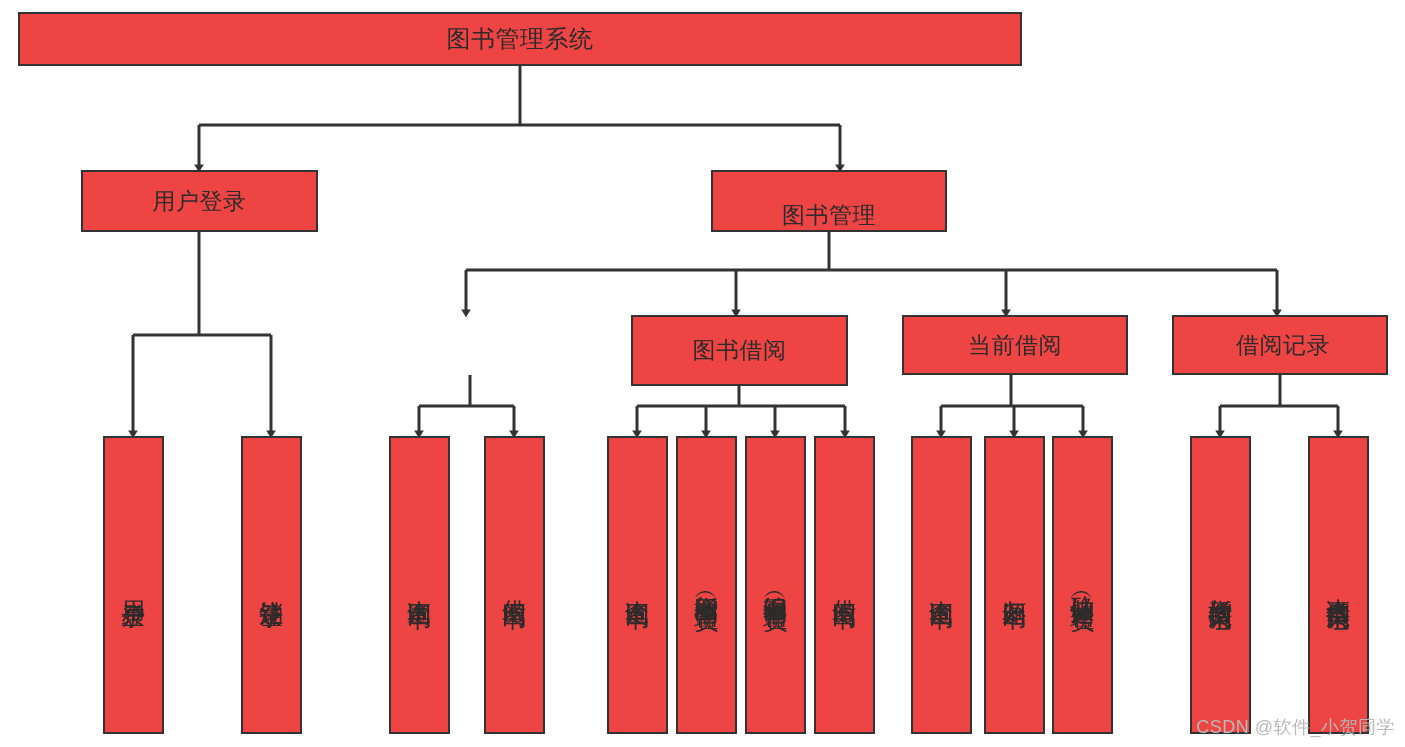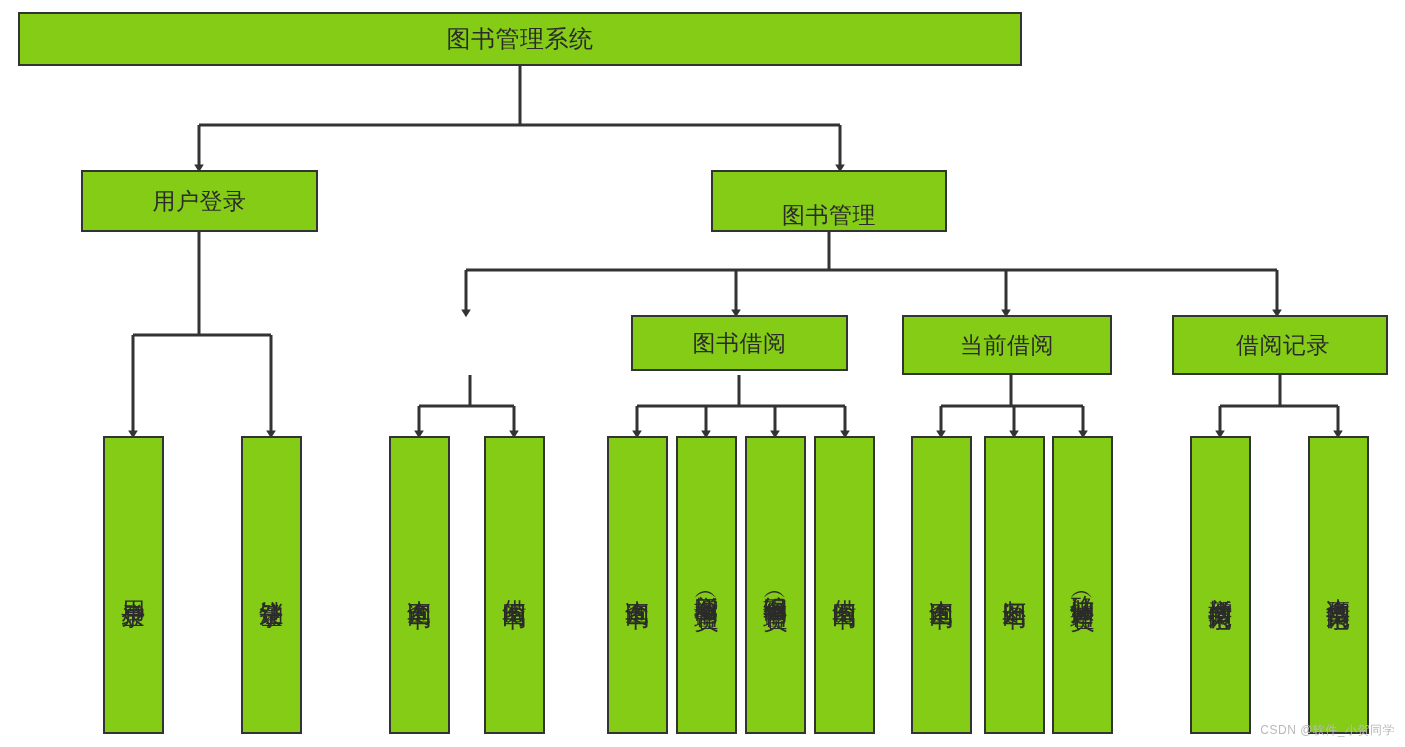--- a/index.html
+++ b/index.html
@@ -22,21 +22,21 @@
     left: 0;
     top: 0;
     width: 1405px;
     height: 747px;
     pointer-events: none;
   }
   .node {
     position: absolute;
     box-sizing: border-box;
     border: 2.5px solid #333333;
-    background: #84cc16;
+    background: #ef4444;
     display: flex;
     align-items: center;
     justify-content: center;
     color: #2b2b2b;
   }
   .node .label {
     font-size: 23px;
     line-height: 1.25;
     letter-spacing: 0.5px;
     white-space: nowrap;
@@ -59,21 +59,21 @@
   .node.leaf.tall .label {
     max-height: 286px;
   }
   .node.root .label {
     font-size: 24px;
   }
   .watermark {
     position: absolute;
     right: 10px;
     bottom: 8px;
-    font-size: 12px;
+    font-size: 18px;
     color: #b9b9b9;
     letter-spacing: 0.5px;
     white-space: nowrap;
     font-family: "Liberation Sans", "DejaVu Sans", sans-serif;
   }
 </style>
 </head>
 <body>
 
 <div id="canvas">
@@ -135,24 +135,24 @@
     <span class="label">图书管理系统</span>
   </div>
 
   <div class="node" style="left:81px; top:170px; width:237px; height:62px;">
     <span class="label">用户登录</span>
   </div>
   <div class="node" style="left:711px; top:170px; width:236px; height:62px;align-items:flex-end;">
     <span class="label">图书管理</span>
   </div>
 
-  <div class="node" style="left:631px; top:315px; width:217px; height:56px;">
+  <div class="node" style="left:631px; top:315px; width:217px; height:71px;">
     <span class="label">图书借阅</span>
   </div>
-  <div class="node" style="left:902px; top:315px; width:210px; height:60px;">
+  <div class="node" style="left:902px; top:315px; width:226px; height:60px;">
     <span class="label">当前借阅</span>
   </div>
   <div class="node" style="left:1172px; top:315px; width:216px; height:60px;padding-left:6px;">
     <span class="label">借阅记录</span>
   </div>
 
   <div class="node leaf" style="left:103px; top:436px; width:61px; height:298px;">
     <span class="label">用户登录</span>
   </div>
   <div class="node leaf" style="left:241px; top:436px; width:61px; height:298px;">

